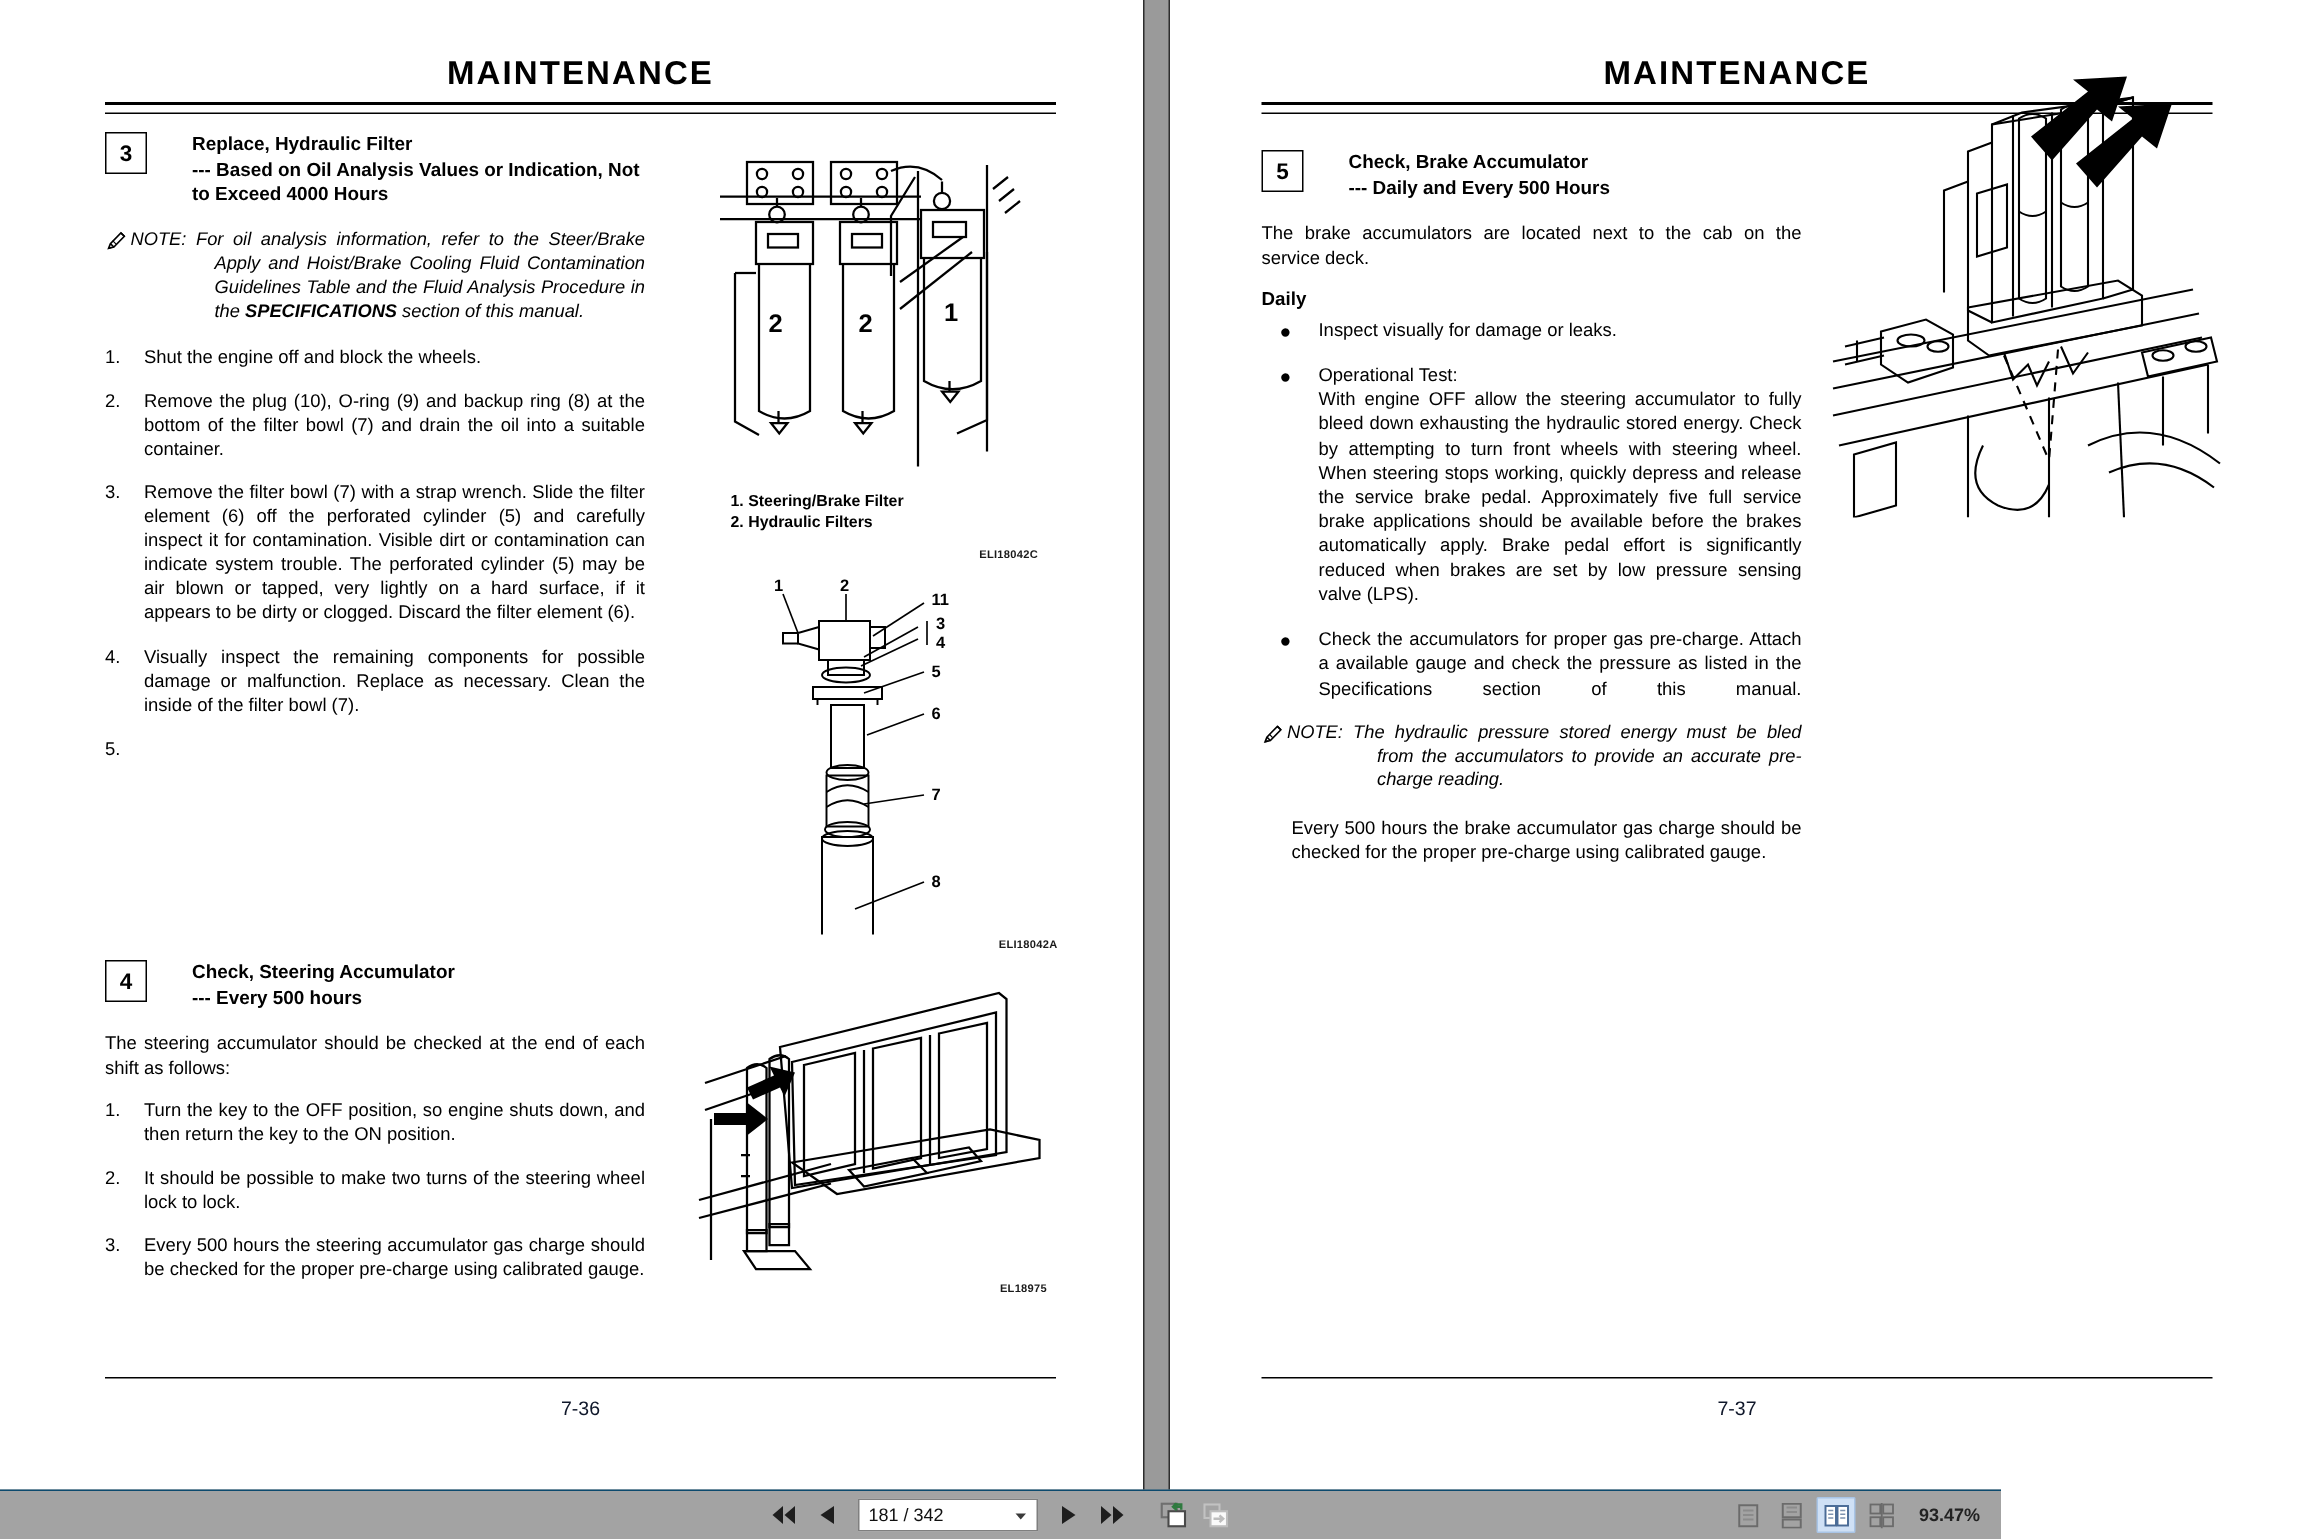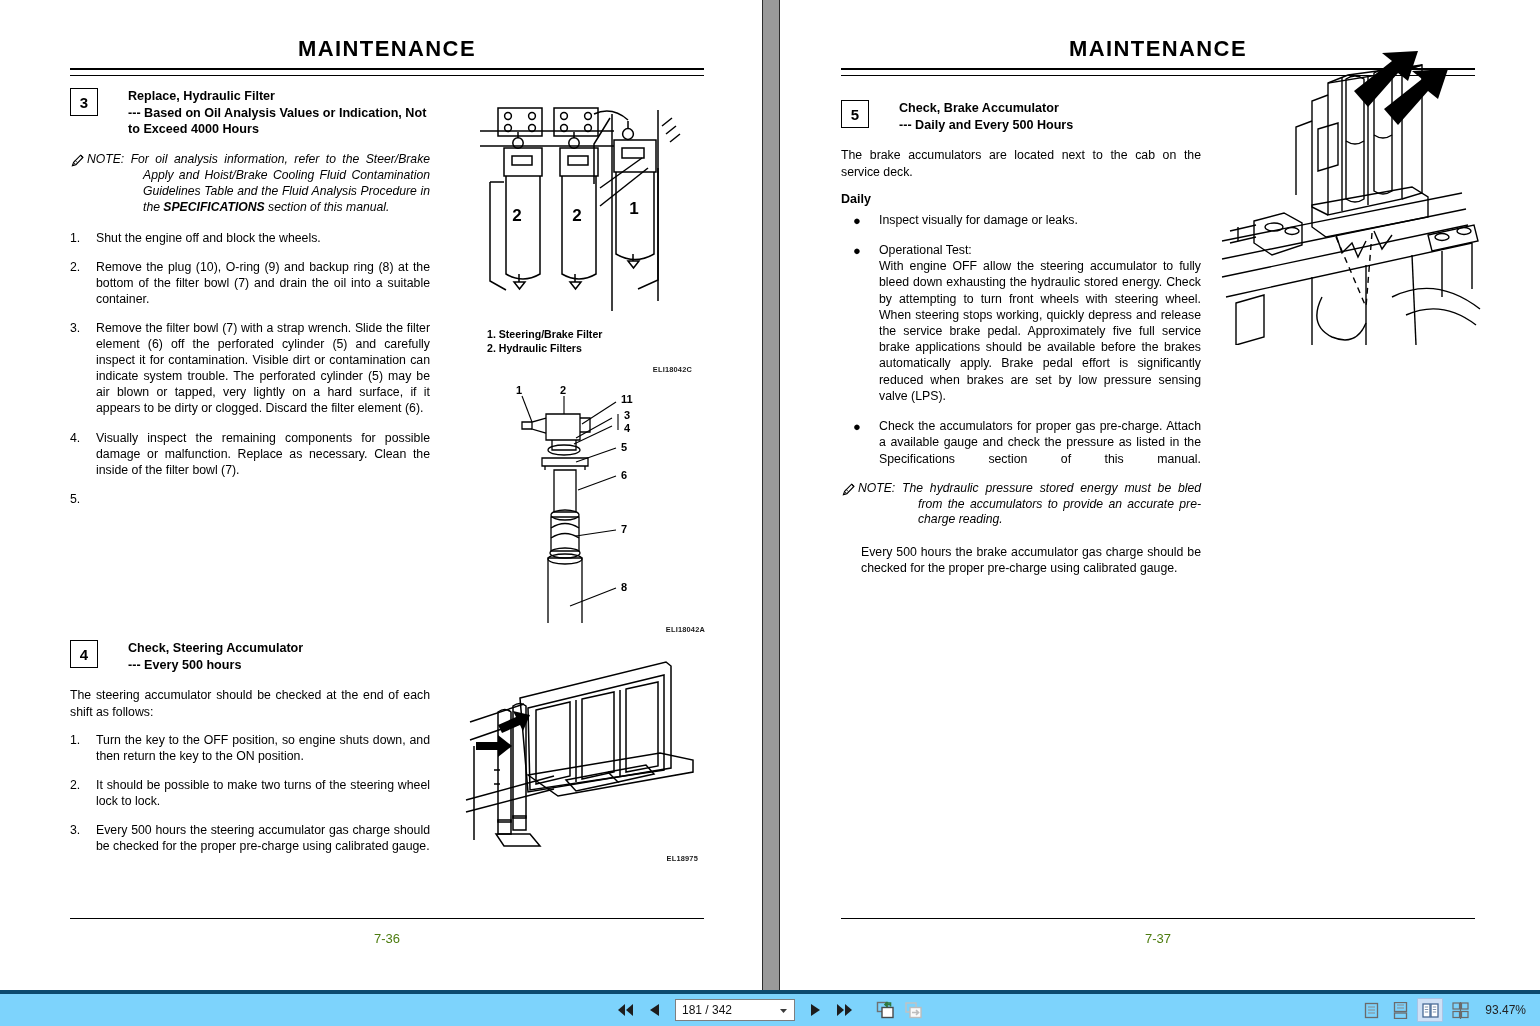--- a/index.html
+++ b/index.html
@@ -25,21 +25,21 @@
   .pg-title{
     position:absolute;left:70px;right:65px;top:36px;
     text-align:center;font-weight:bold;font-size:22px;letter-spacing:1.4px;
     color:#000;
   }
   .hdr-rule{position:absolute;left:70px;right:65px;top:68px;height:5px;
             border-top:2.4px solid #000;border-bottom:1.3px solid #000;}
 
   
   .ftr-rule{position:absolute;left:70px;right:65px;bottom:75px;height:0;border-top:1.6px solid #000;}
-  .ftr-num{position:absolute;left:70px;right:65px;bottom:48px;text-align:center;font-size:13px;color:#4d7c0f;}
+  .ftr-num{position:absolute;left:70px;right:65px;bottom:48px;text-align:center;font-size:13px;color:#0f172a;}
 
   
   .col-text{position:absolute;}
   .left-col{left:70px;top:88px;width:360px;}
 
   
   .sec{display:flex;align-items:flex-start;margin-bottom:14px;}
   .sec-num{
     width:26px;height:26px;border:1.6px solid #000;flex:0 0 auto;
     display:flex;align-items:center;justify-content:center;
@@ -76,27 +76,27 @@
   p.sub{font-size:12.5px;font-weight:bold;margin:0 0 4px 0;color:#000;}
 
   
   .fig{position:absolute;}
   .fig svg{display:block;}
   .fig-code{font-size:7.4px;font-weight:bold;color:#1a1a1a;letter-spacing:.2px;text-align:right;}
   .fig-cap{font-size:10.6px;font-weight:bold;line-height:1.3;color:#000;}
 
   
   .toolbar{
-    position:absolute;left:0;bottom:0;width:1540px;height:32px;
-    background:#7dd3fc;border-top:4px solid #0c4a6e;
+    position:absolute;left:0;bottom:0;width:1334px;height:32px;
+    background:#a3a3a3;border-top:1px solid #0c4a6e;
     display:flex;align-items:center;
   }
   .tb-center{position:absolute;left:50%;transform:translateX(-50%);
              display:flex;align-items:center;gap:6px;}
-  .tb-right{position:absolute;right:14px;display:flex;align-items:center;gap:5px;}
+  .tb-right{position:absolute;right:14px;display:flex;align-items:center;gap:5px;font-weight:bold;}
   .tb-btn{width:22px;height:22px;display:flex;align-items:center;justify-content:center;
           cursor:default;}
   .tb-btn svg{display:block;}
   .pagefield{
     display:flex;align-items:center;width:118px;height:20px;
     background:#fff;border:1px solid #7f7f7f;margin:0 4px;
   }
   .pagefield input{
     border:0;outline:0;width:90px;height:18px;padding:0 0 0 6px;
     font-family:"Liberation Sans",sans-serif;font-size:12px;color:#111;background:transparent;

